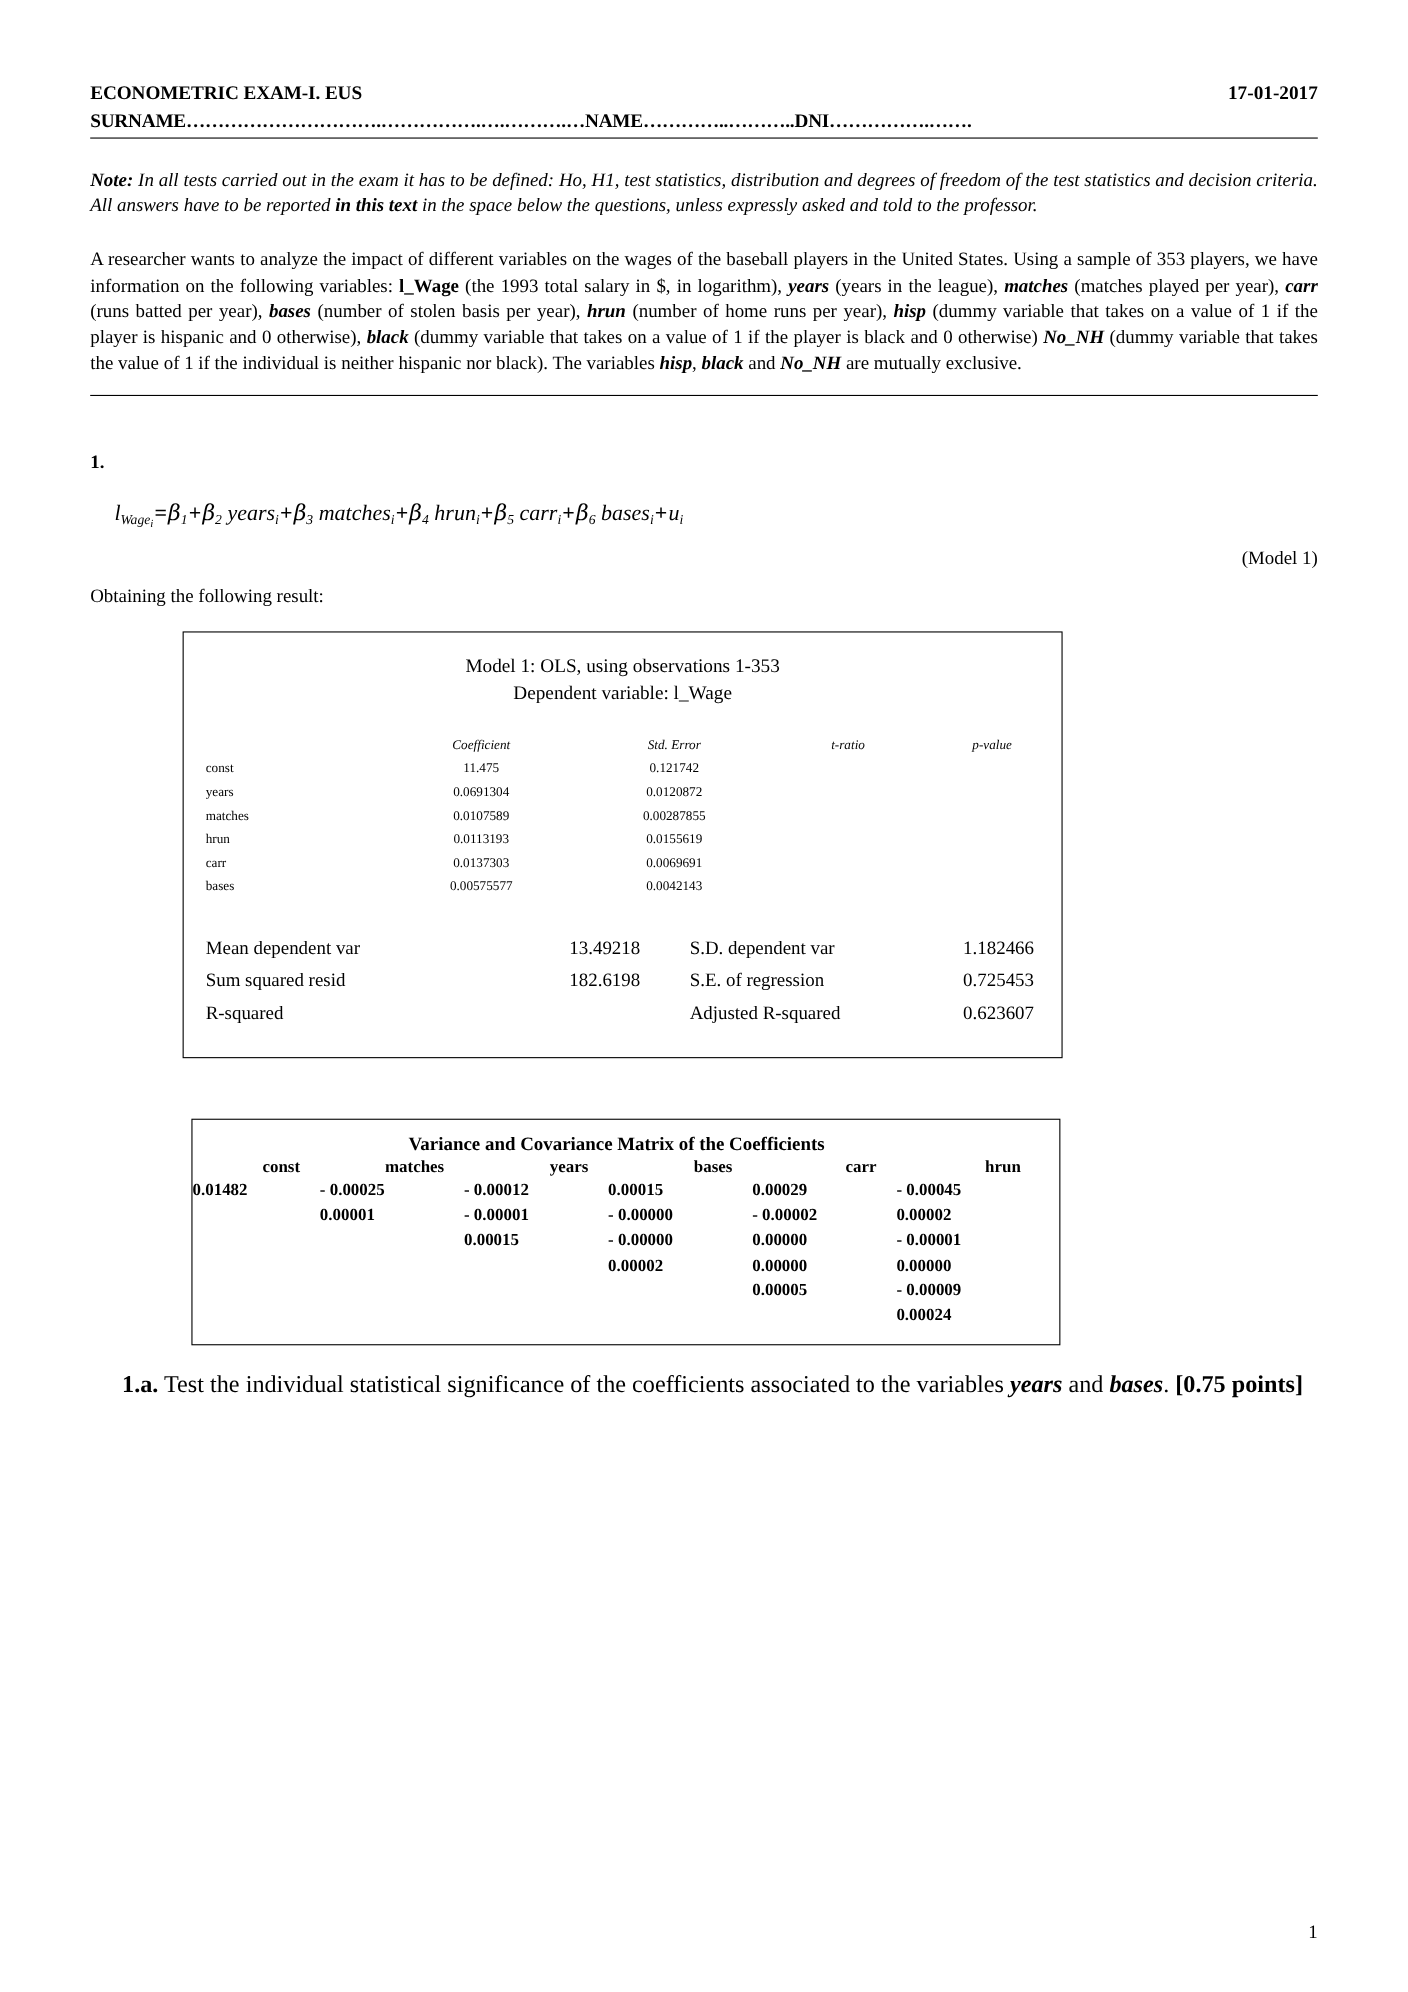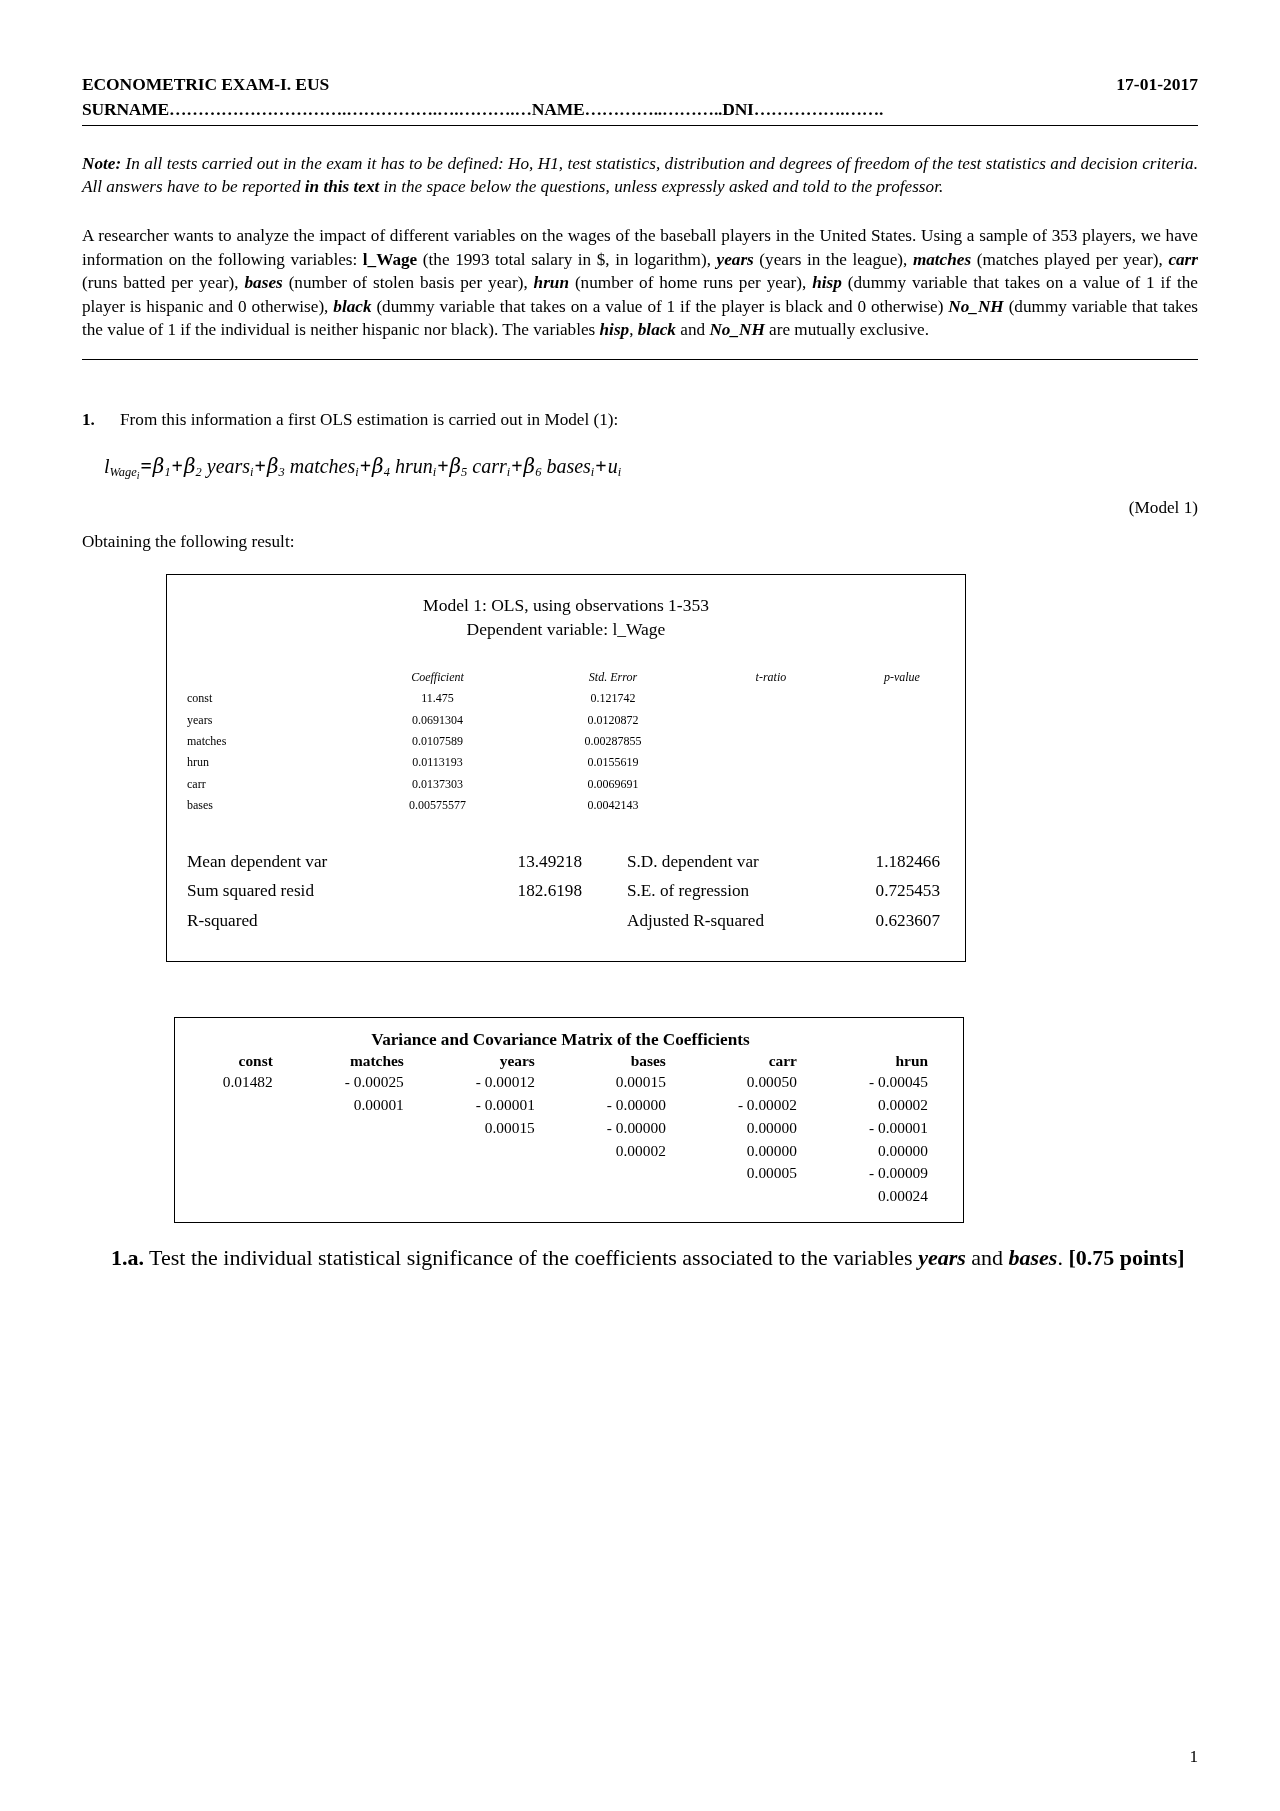--- a/index.html
+++ b/index.html
@@ -190,24 +190,25 @@
     width: 100%;
     border-collapse: collapse;
     font-size: 15.4px;
   }
   .cov-table th {
     font-weight: bold;
     text-align: right;
     padding: 0 18px 1px 0;
   }
   .cov-table td {
-    text-align: right;
+    text-align: left;
     padding: 0 18px 1px 0;
     line-height: 1.42;
     white-space: nowrap;
+    font-weight: bold;
   }
 
   
   .subq {
     margin-top: 20px;
     margin-left: 29px;
     font-size: 22px;
     line-height: 1.4;
   }
   .subq b { font-weight: bold; }
@@ -235,21 +236,20 @@
   </div>
 
   <p class="note"><b>Note:</b><span> In all tests carried out in the exam it has to be defined: Ho, H1, test statistics, distribution and degrees of freedom of the test statistics and decision criteria. All answers have to be reported </span><b class="bi-upright">in this text</b><span> in the space below the questions, unless expressly asked and told to the professor.</span></p>
 
   <p class="para"><span>A researcher wants to analyze the impact of different variables on the wages of the baseball players in the United States. Using a sample of 353 players, we have information on the following variables: </span><b>l_Wage</b><span> (the 1993 total salary in  $, in logarithm), </span><i class="bi">years</i><span> (years in the league), </span><i class="bi">matches</i><span> (matches played per year), </span><i class="bi">carr</i><span> (runs batted per year), </span><i class="bi">bases</i><span> (number of stolen basis per year), </span><i class="bi">hrun</i><span> (number of home runs per year), </span><i class="bi">hisp</i><span> (dummy variable that takes on a value of 1 if the player is hispanic and 0 otherwise), </span><i class="bi">black</i><span> (dummy variable that takes on a value of 1 if the player is black and 0 otherwise) </span><i class="bi">No_NH</i><span> (dummy variable that takes the value of 1 if the individual is neither hispanic nor black). The variables  </span><i class="bi">hisp</i><span>, </span><i class="bi">black</i><span> and </span><i class="bi">No_NH</i><span> are mutually exclusive.</span></p>
 
   <hr class="rule2">
 
   <div class="q1">
     <span class="num">1.</span>
-    <span class="txt">From this information a first OLS estimation is carried out in Model (1):</span>
   </div>
 
   <div class="eq-wrap">
     <div class="equation">
       <i>l</i><sub>Wage<sub>i</sub></sub><span class="op">=</span><span class="gk">β</span><sub>1</sub><span class="op">+</span><span class="gk">β</span><sub>2</sub> <i>years</i><sub>i</sub><span class="op">+</span><span class="gk">β</span><sub>3</sub> <i>matches</i><sub>i</sub><span class="op">+</span><span class="gk">β</span><sub>4</sub> <i>hrun</i><sub>i</sub><span class="op">+</span><span class="gk">β</span><sub>5</sub> <i>carr</i><sub>i</sub><span class="op">+</span><span class="gk">β</span><sub>6</sub> <i>bases</i><sub>i</sub><span class="op">+</span><i>u</i><sub>i</sub>
     </div>
     <span class="model-tag">(Model 1)</span>
   </div>
 
   <div class="obtaining">Obtaining the following result:</div>
@@ -352,21 +352,21 @@
           <th>carr</th>
           <th>hrun</th>
         </tr>
       </thead>
       <tbody>
         <tr>
           <td>0.01482</td>
           <td>- 0.00025</td>
           <td>- 0.00012</td>
           <td>0.00015</td>
-          <td>0.00050</td>
+          <td>0.00029</td>
           <td>- 0.00045</td>
         </tr>
         <tr>
           <td></td>
           <td>0.00001</td>
           <td>- 0.00001</td>
           <td>- 0.00000</td>
           <td>- 0.00002</td>
           <td>0.00002</td>
         </tr>

